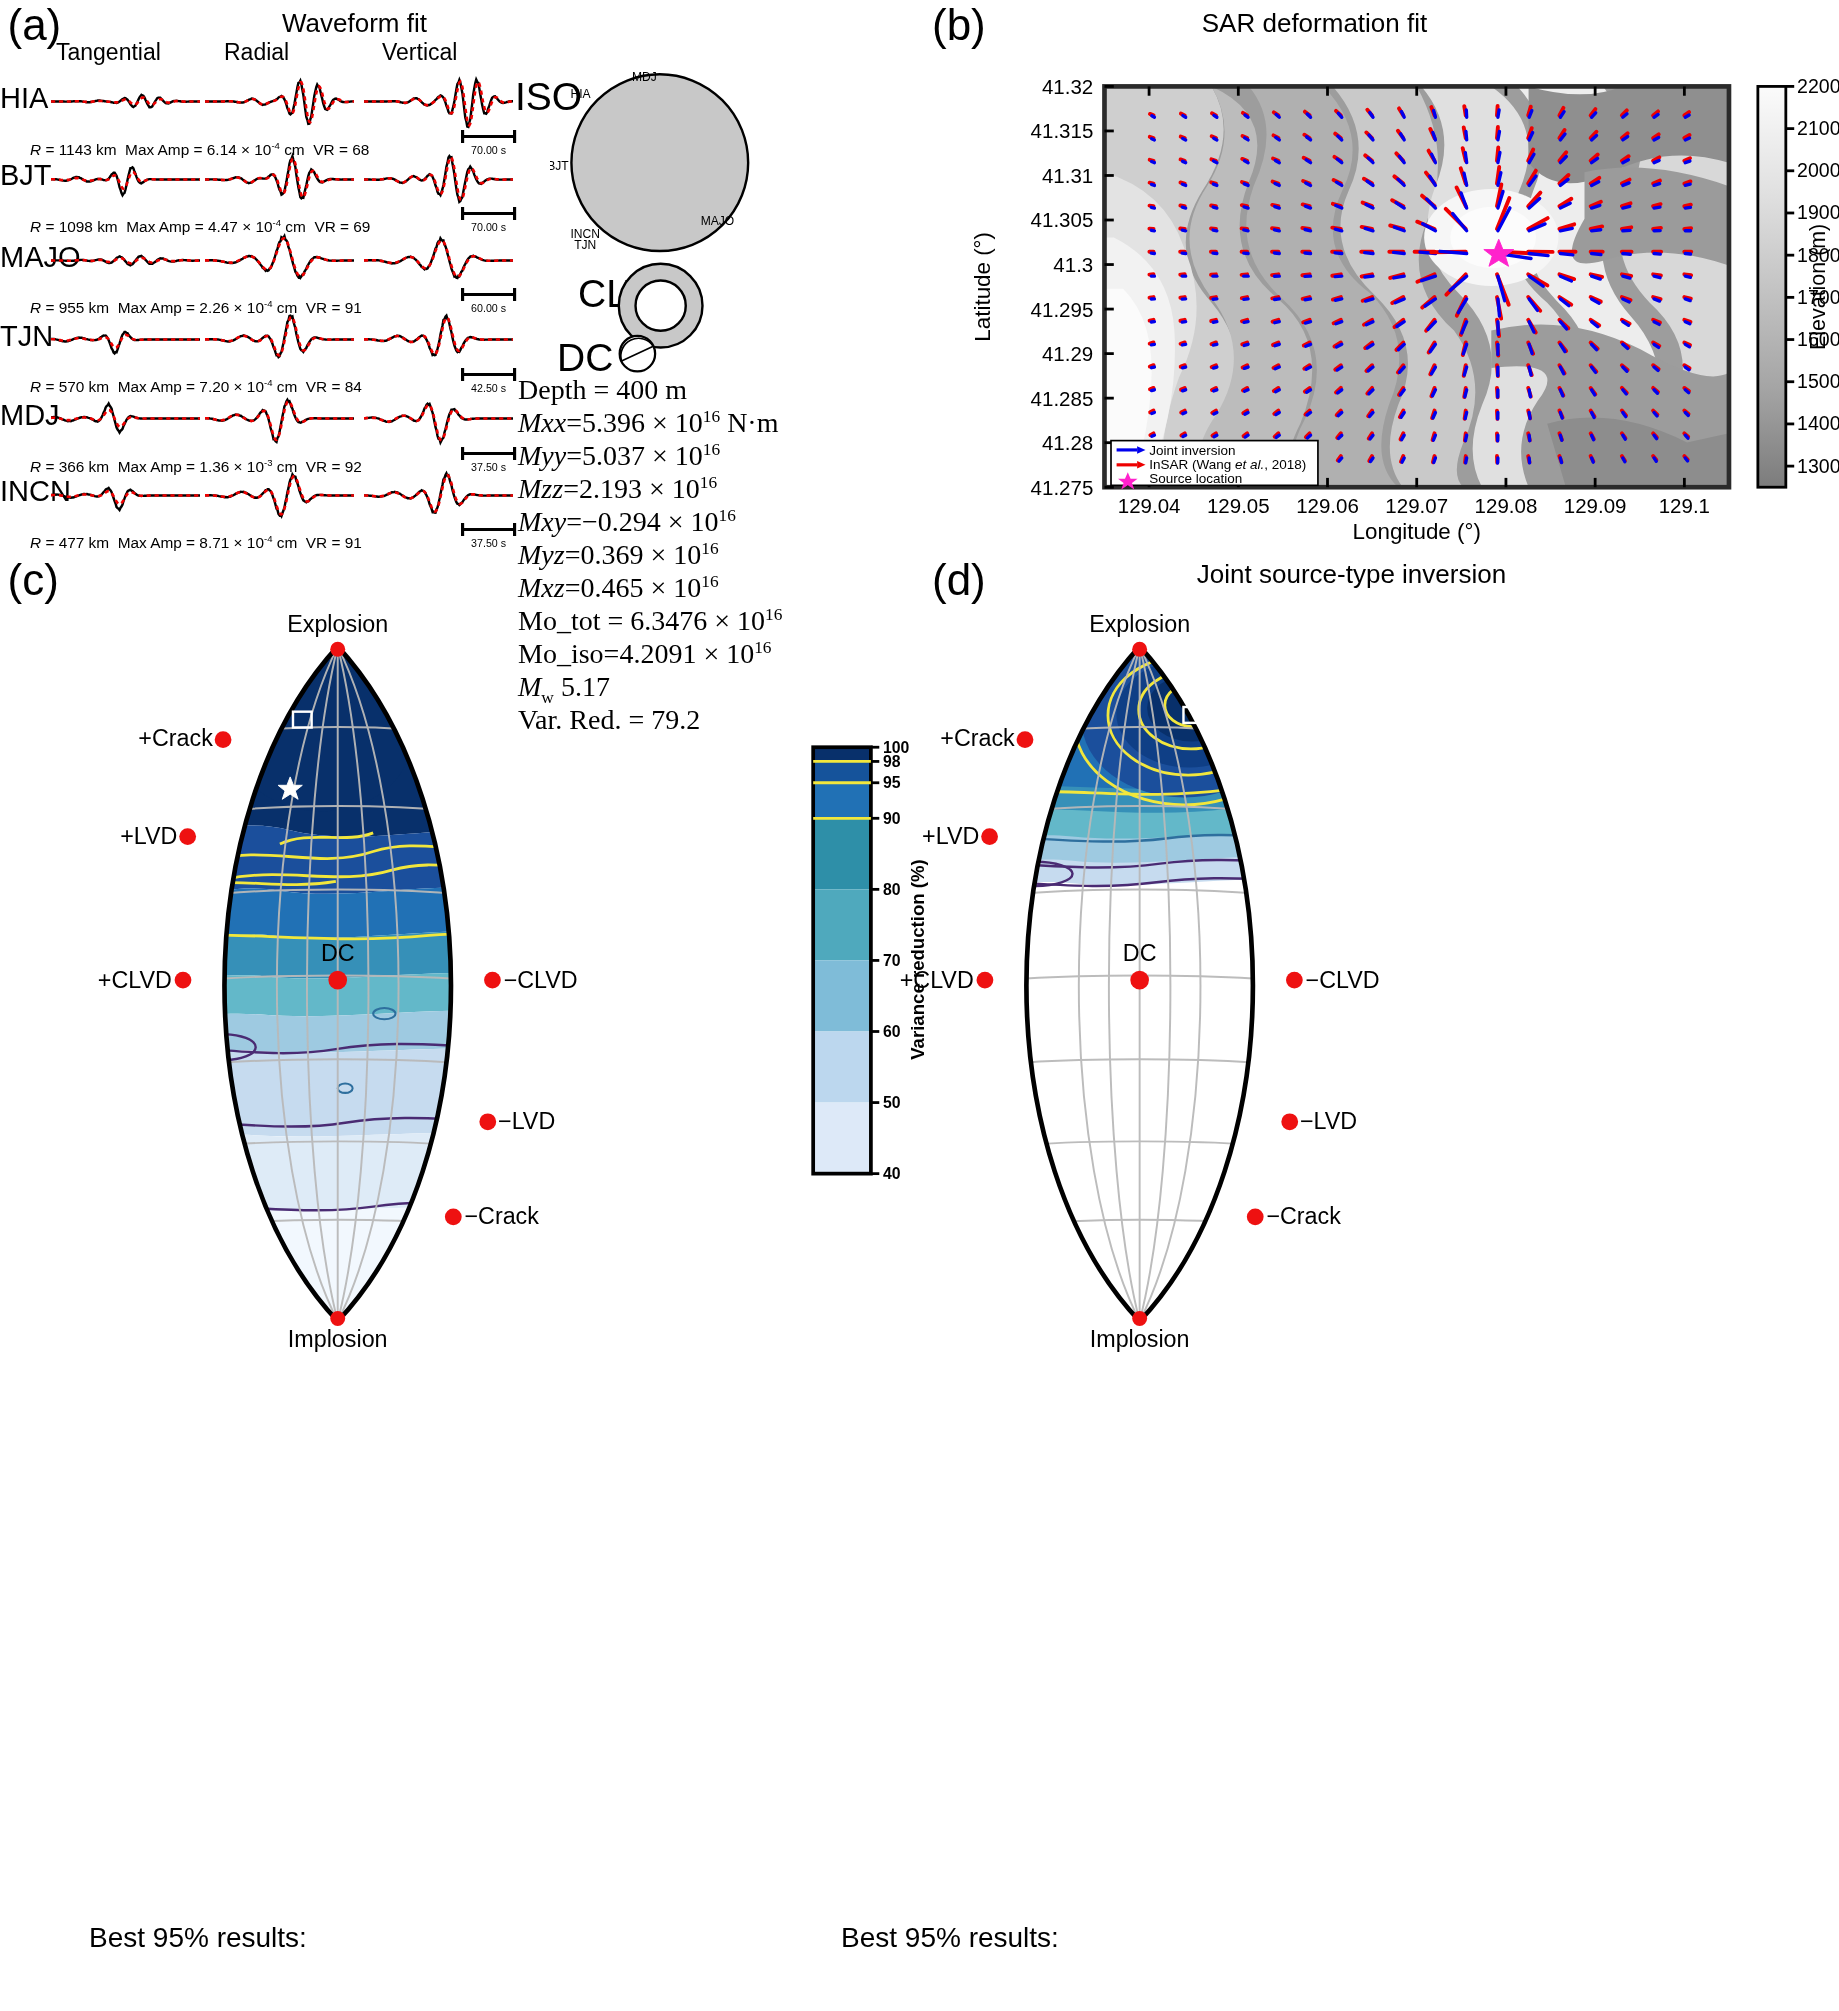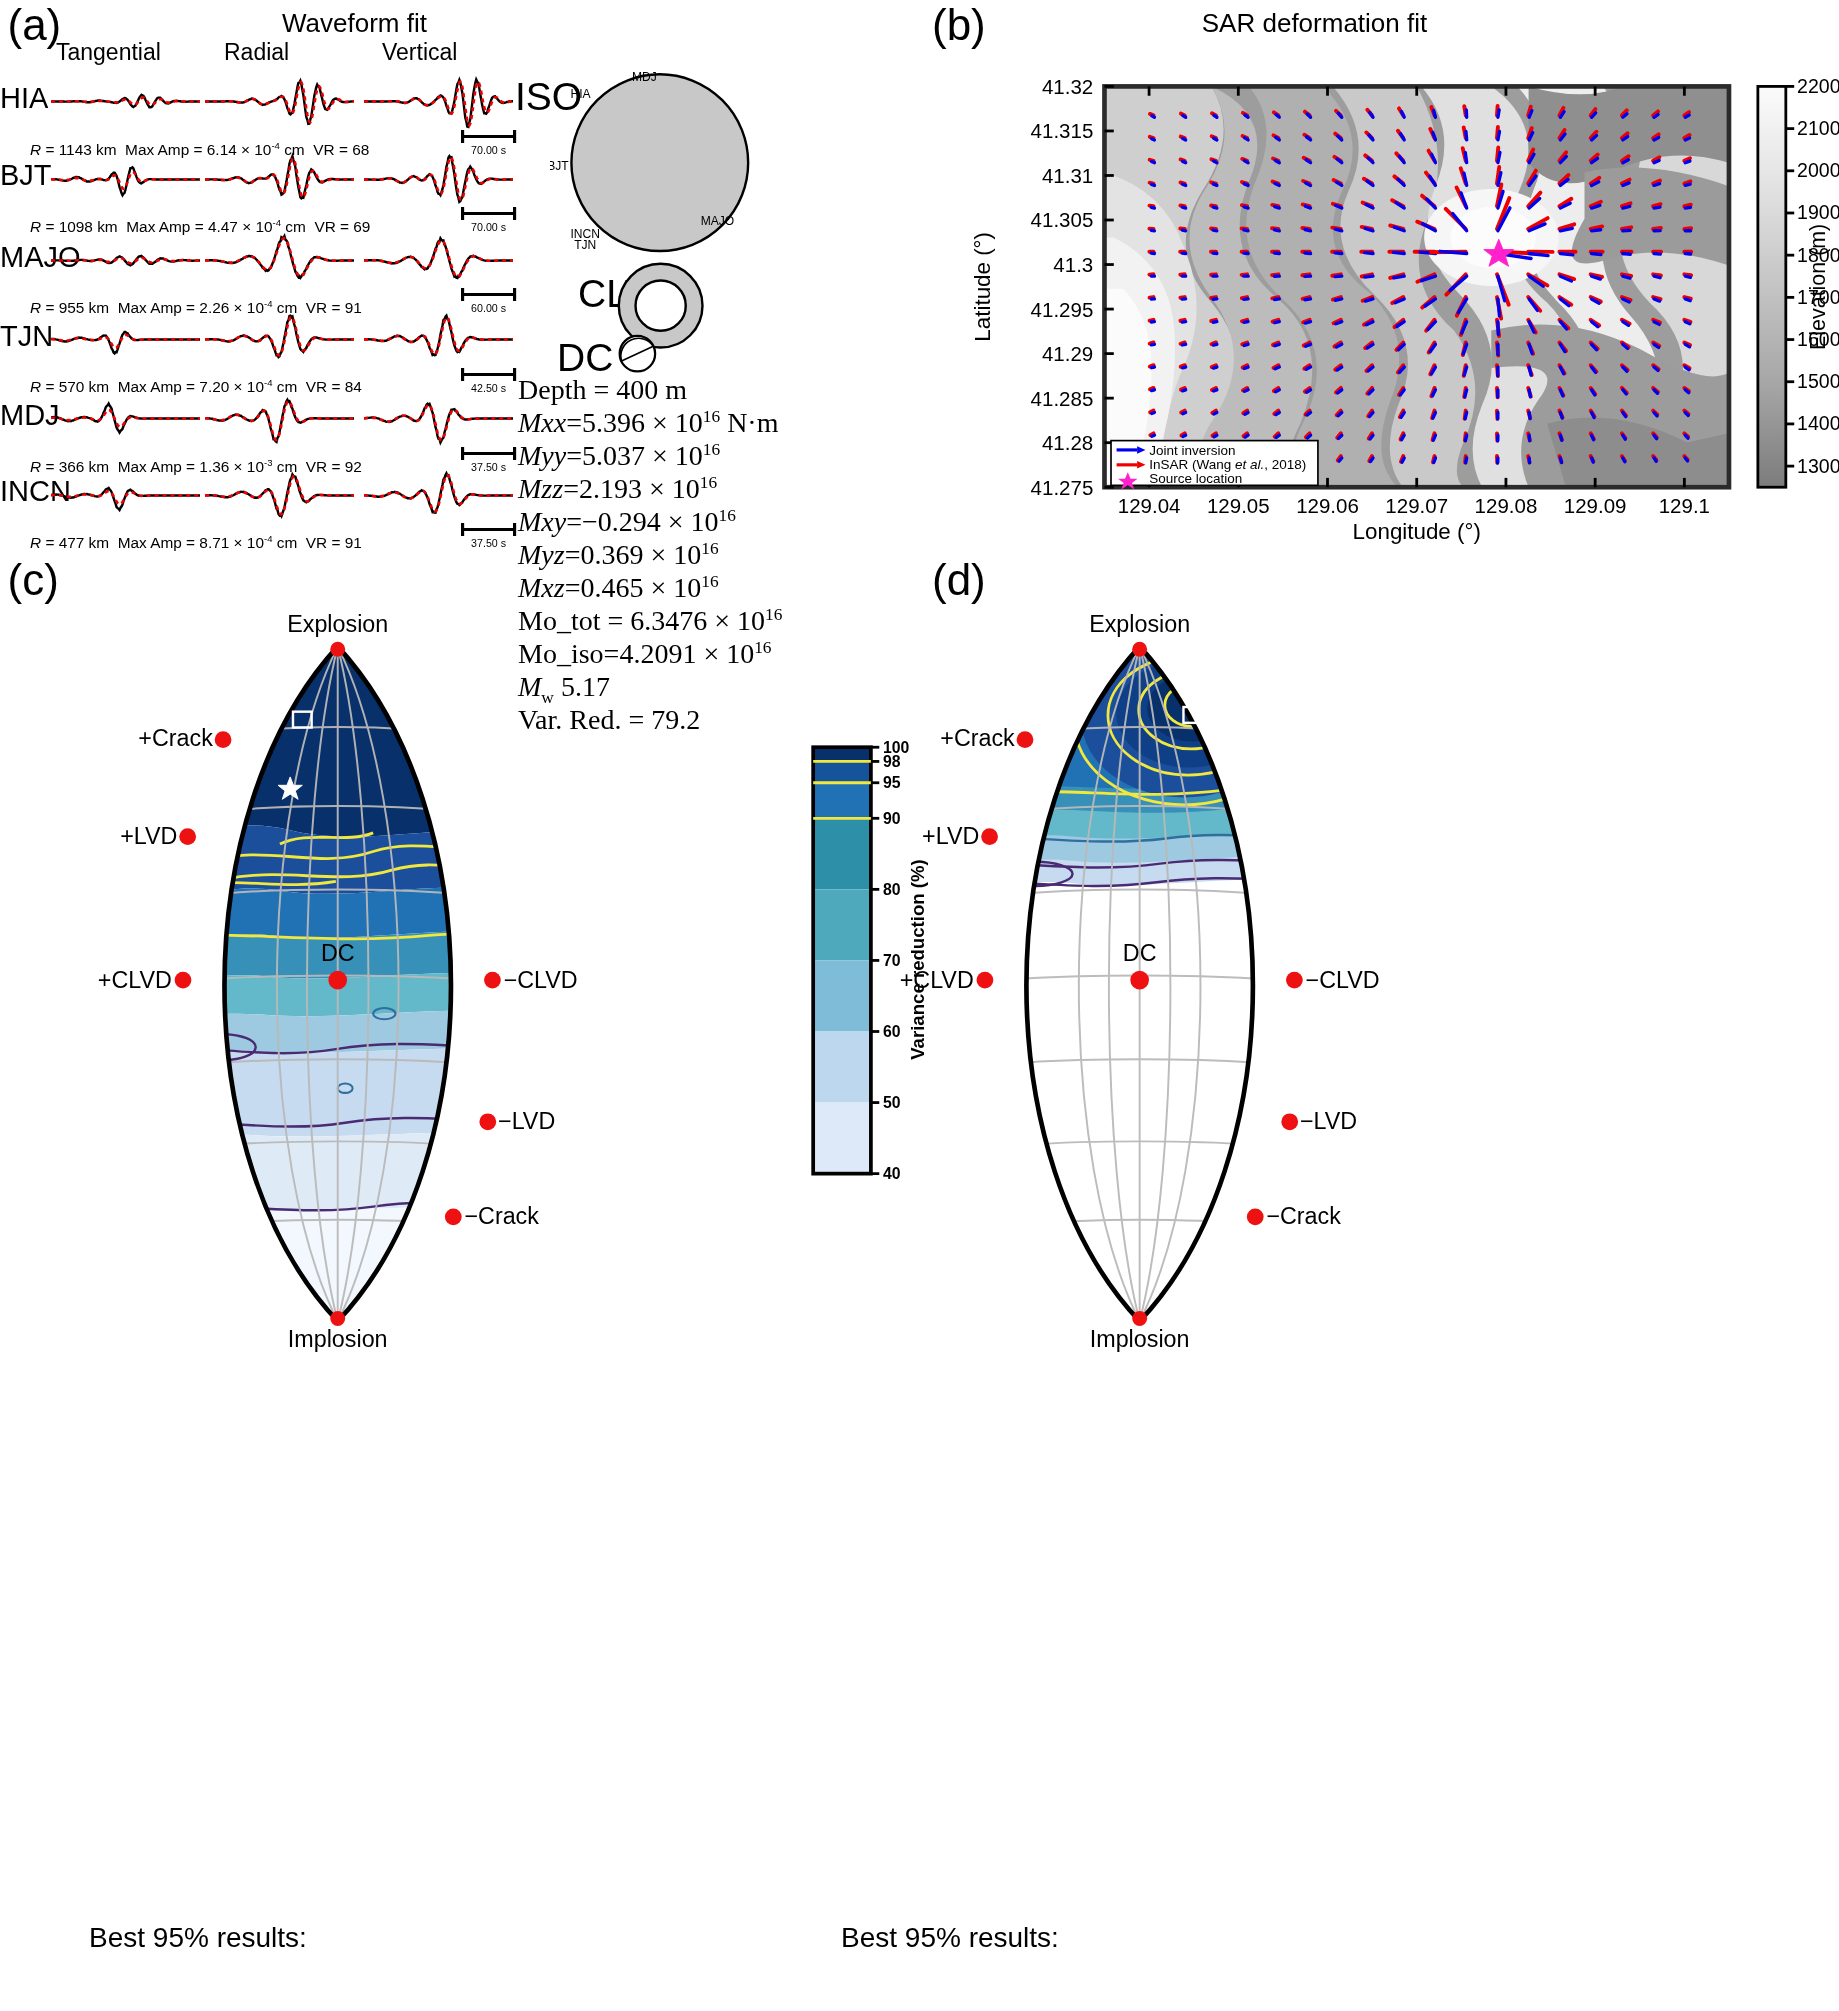--- a/index.html
+++ b/index.html
@@ -1091,20 +1091,21 @@
   </svg>
 
   <div class="abs results" style="left:89px; top:1838px;">
     <div>Best 95% results:</div>
     
     
     
   </div>
 
   <div class="abs panel-letter" style="left:932px; top:555px;">(d)</div>
+  <div class="abs panel-title" style="left:988px; top:559px; width:727px;">Joint source-type inversion</div>
 
   <svg class="abs" style="left:802px; top:611px;" width="597" height="755" viewBox="0 0 640 810" overflow="visible">
     <defs>
       <clipPath id="luneclipD">
           <path d="M 302,38 C 140,215 140,590 302,762 C 464,590 464,215 302,38 Z"></path>
         </clipPath>
     </defs>
     <g clip-path="url(#luneclipD)" transform="translate(60,0)">
       <rect x="120" y="30" width="370" height="745" fill="#ffffff"></rect>
       <path d="M120,30 L490,30 L490,290 C400,282 310,300 230,292 C180,287 148,298 120,294 Z" fill="#c6dbef"></path>

